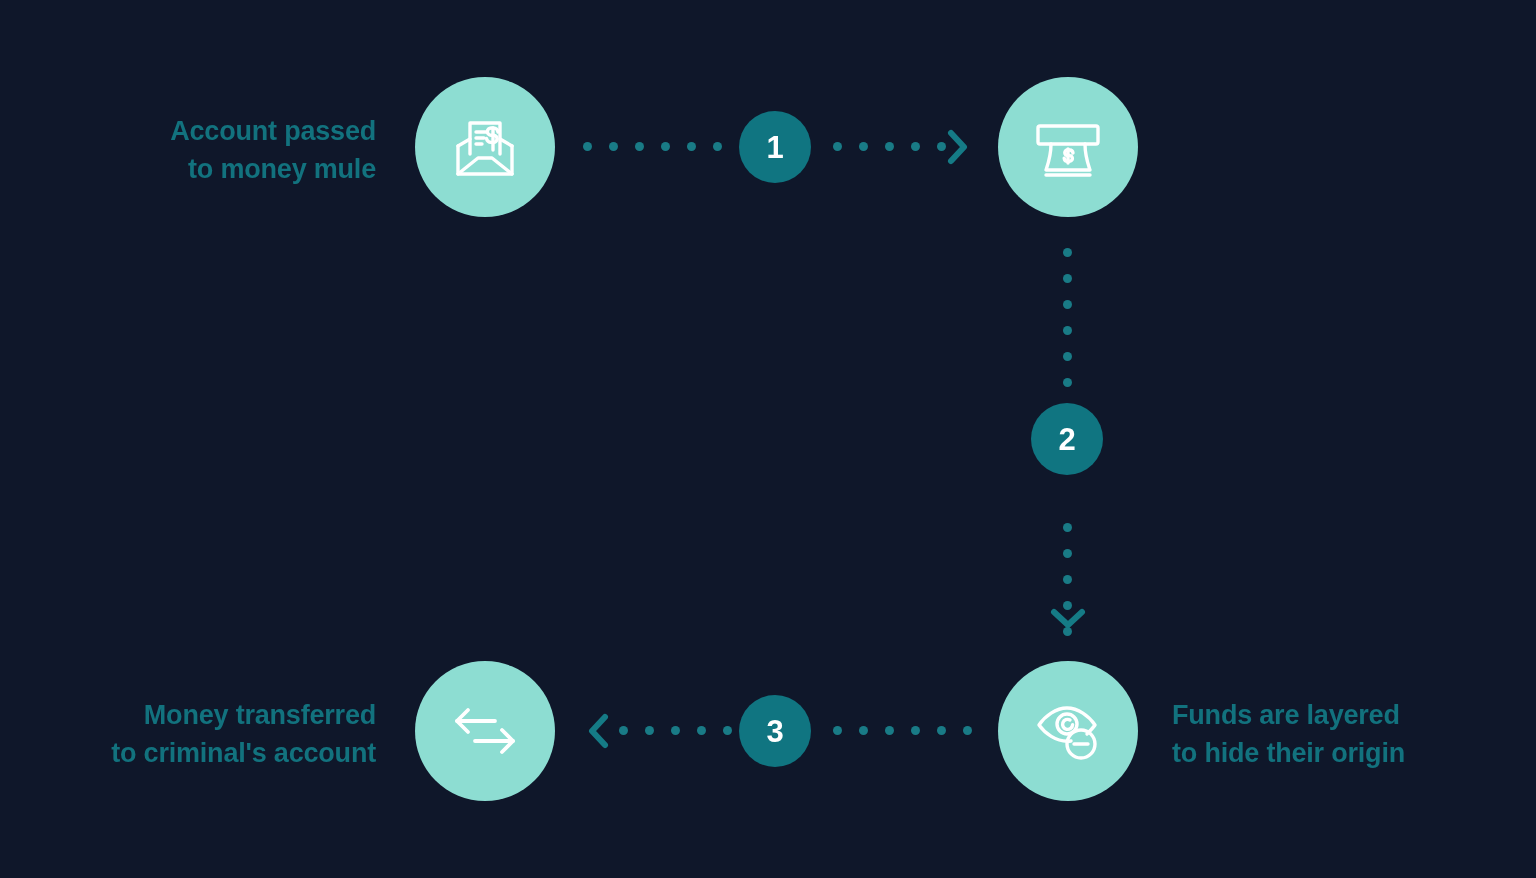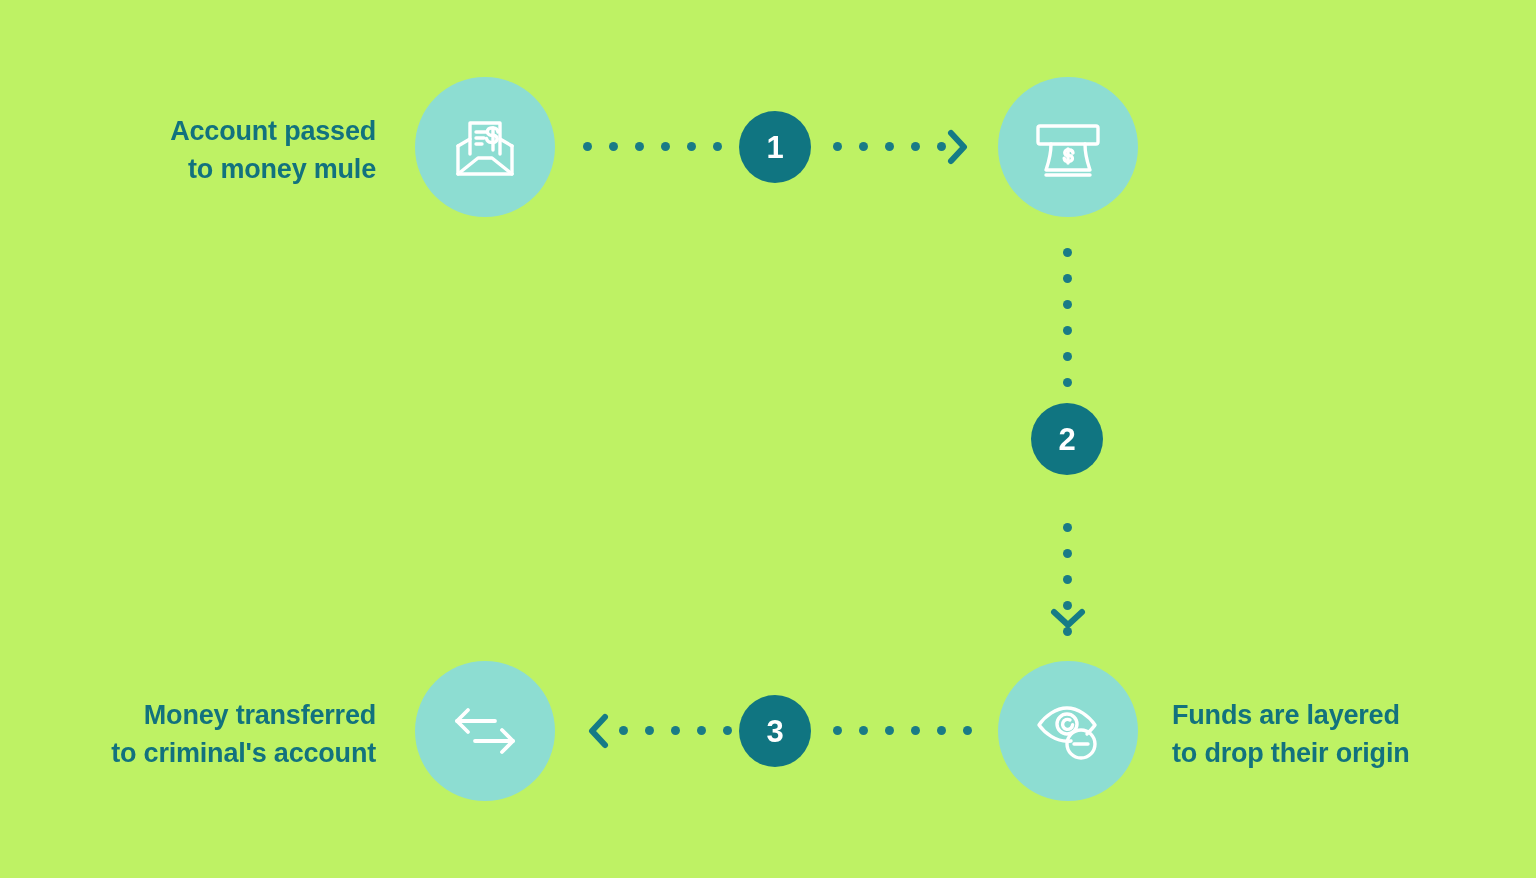--- a/index.html
+++ b/index.html
@@ -11,21 +11,21 @@
     width: 1536px;
     height: 878px;
     font-family: "Liberation Sans", sans-serif;
     overflow: hidden;
   }
 
   #stage {
     position: relative;
     width: 1536px;
     height: 878px;
-    background: #bef264;
+    background: #0f172a;
   }
 
   
   .node-circle {
     position: absolute;
     width: 140px;
     height: 140px;
     border-radius: 50%;
     background: #8DDDD2;
     display: flex;
@@ -184,21 +184,21 @@
         <path d="M40 47 C25 49 13 38 8 31 C14 22 25 14 36 14 C47 14 58 22 64 31 C62 34 59 37 56 40"></path>
         <circle cx="36" cy="30" r="10"></circle>
         <path d="M39 26 a5 5 0 1 0 2.6 4.6"></path>
         <circle cx="50" cy="50" r="14"></circle>
         <path d="M43 50 H57"></path>
       </svg>
     </span>
   </div>
 
   <div class="node-label label-left-aligned" style="left:1172px; top:696px; width:360px;">Funds are layered
-to drop their origin</div>
+to hide their origin</div>
 
   <div class="chevron" style="left:586px; top:712px;">
     <svg width="24" height="38" viewBox="0 0 24 38" fill="none" stroke="#157B86" stroke-width="6" stroke-linecap="round" stroke-linejoin="round">
       <path d="M19 5 L6 19 L19 33"></path>
     </svg>
   </div>
 
   <div class="dot-run horizontal" style="left:619px; top:726px;">
     <span class="dot"></span>
     <span class="dot"></span>

